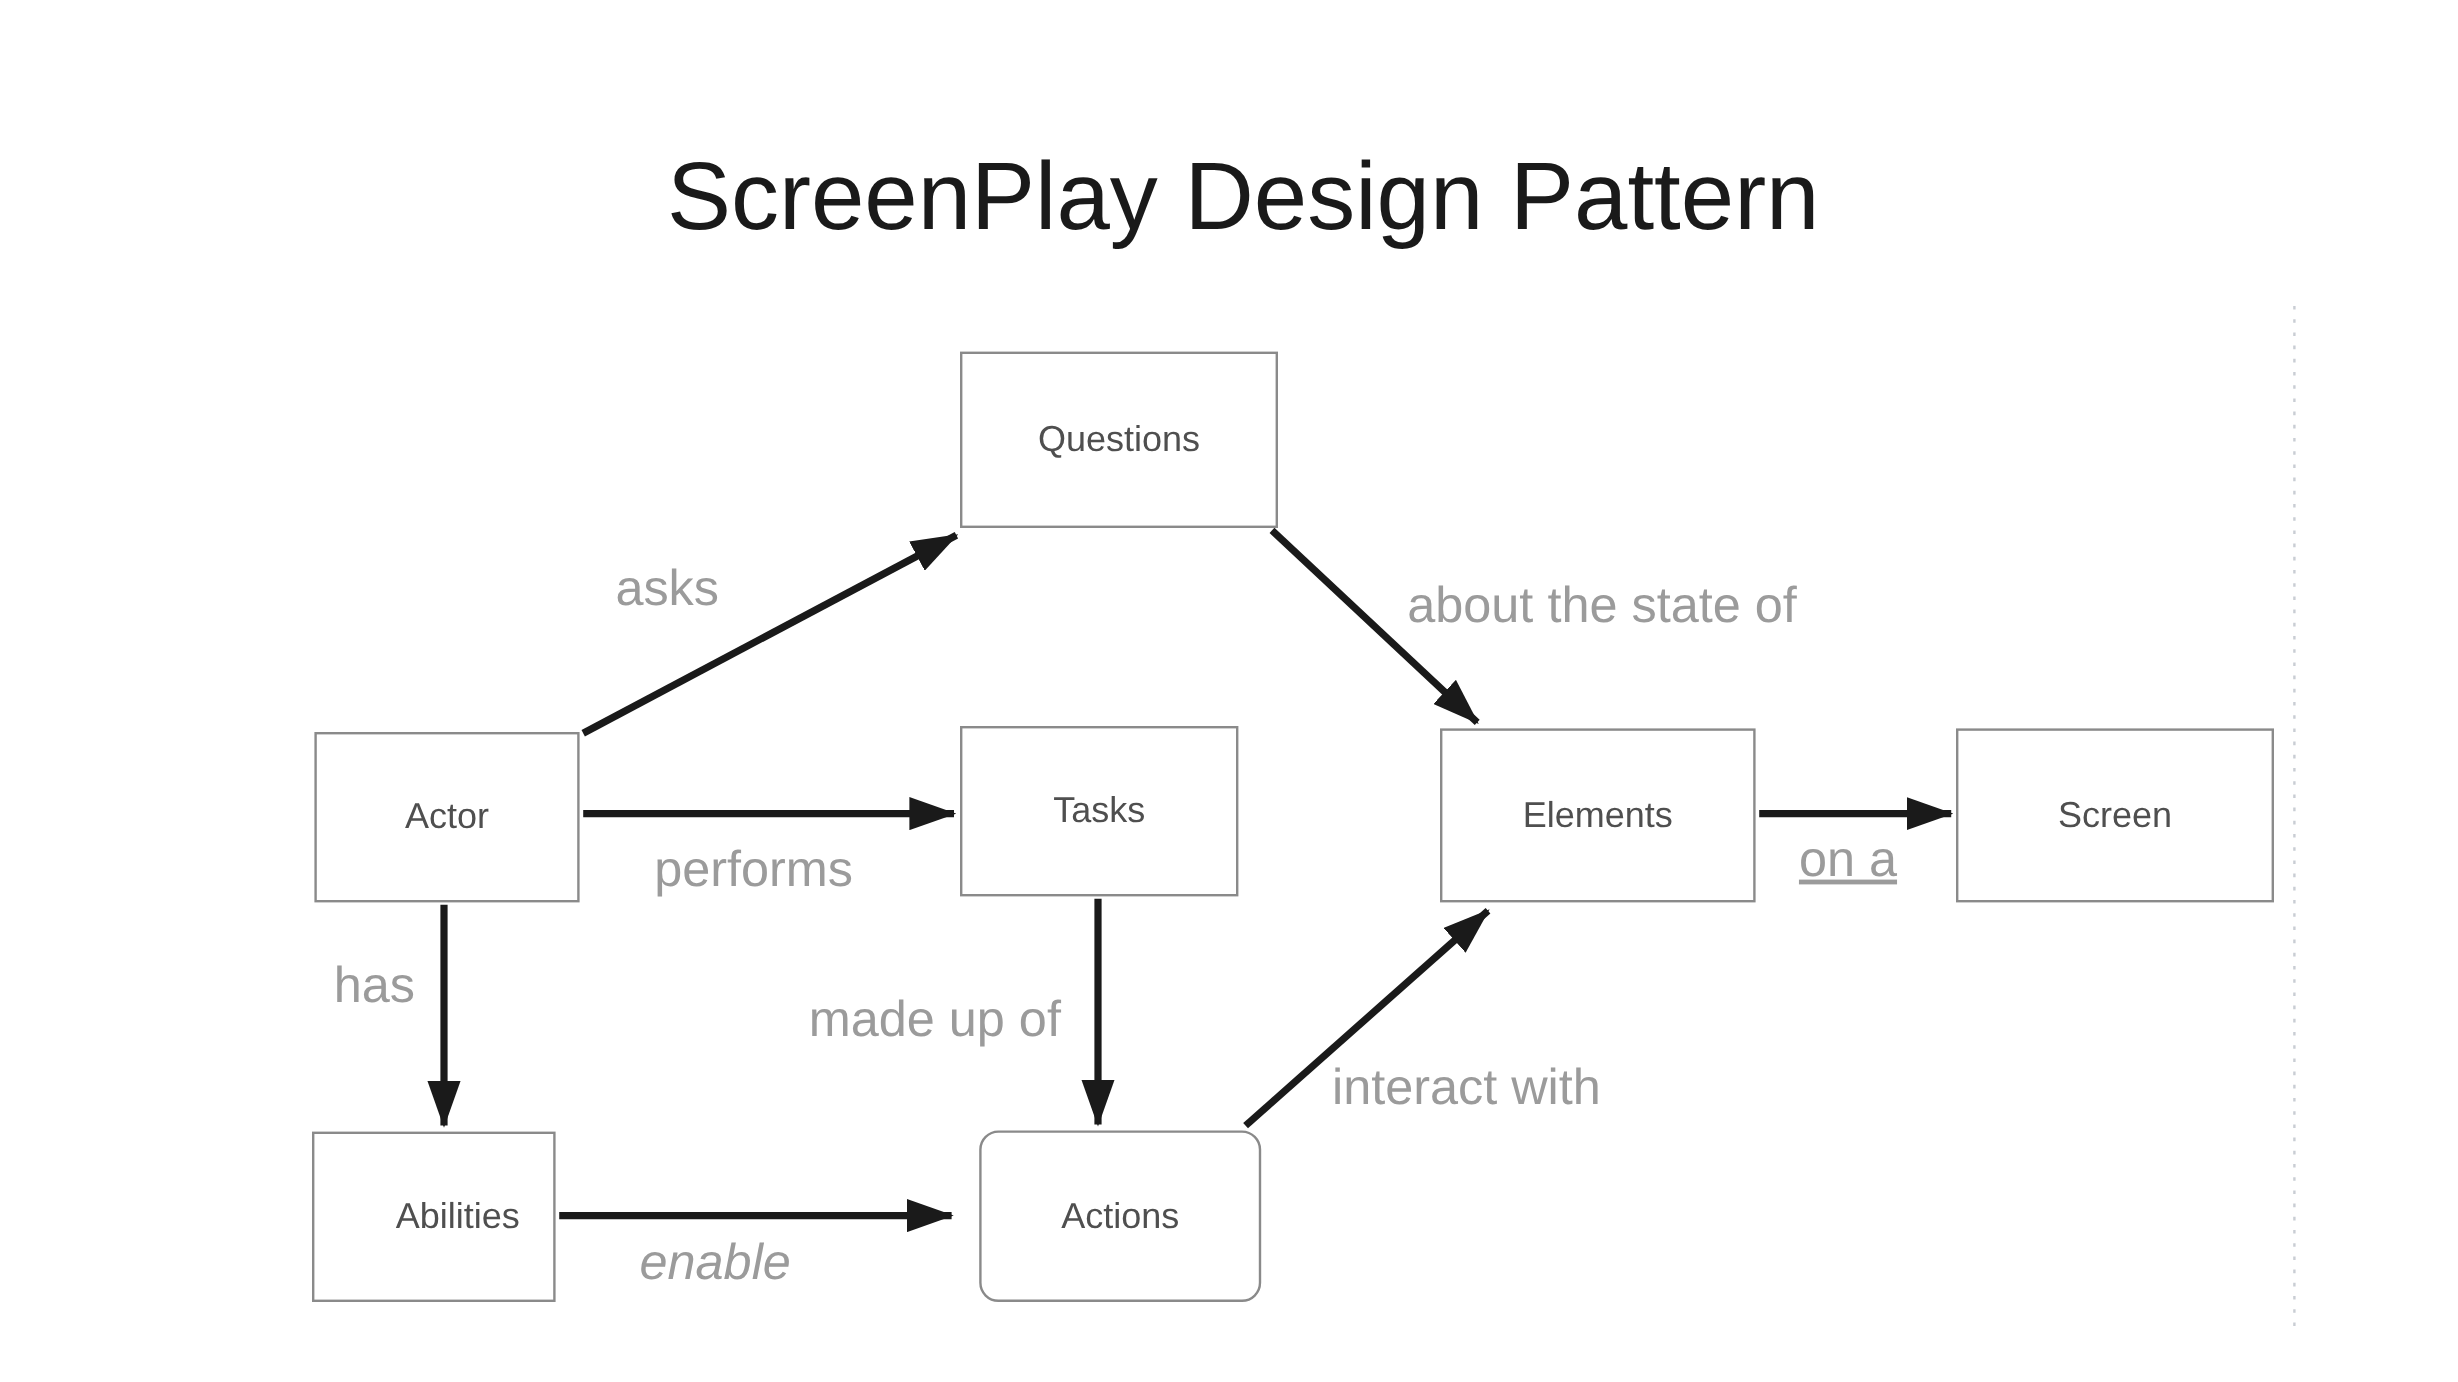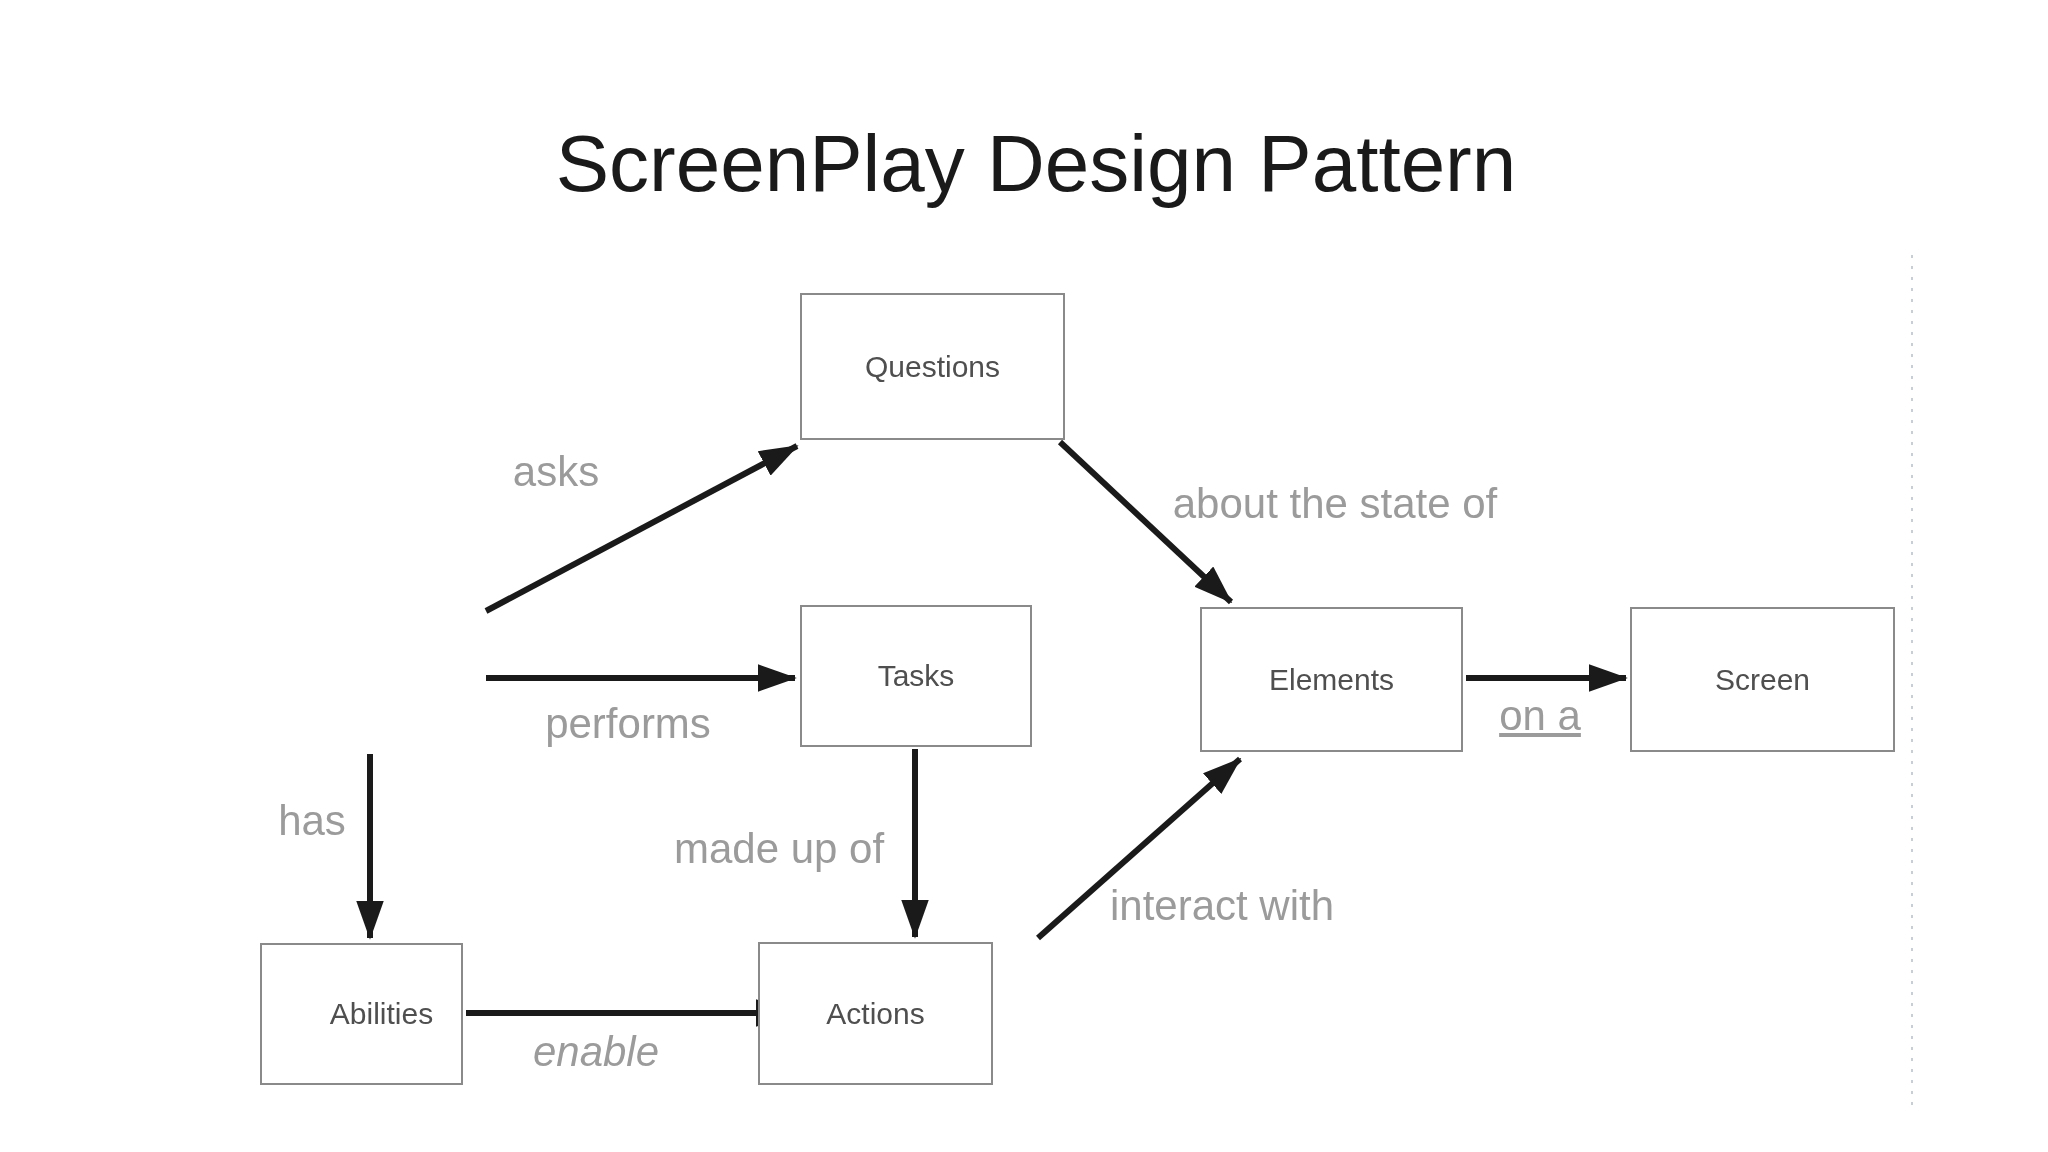--- a/index.html
+++ b/index.html
@@ -56,29 +56,29 @@
     font-size: 30px;
     color: var(--node-text, #4f4f4f);
     white-space: nowrap;
   }
   .node-questions { left: 800px;  top: 293px; width: 265px; height: 147px; }
   .node-actor     { left: 262px;  top: 610px; width: 221px; height: 142px; }
   .node-tasks     { left: 800px;  top: 605px; width: 232px; height: 142px; }
   .node-elements  { left: 1200px; top: 607px; width: 263px; height: 145px; }
   .node-screen    { left: 1630px; top: 607px; width: 265px; height: 145px; }
   .node-abilities { left: 260px;  top: 943px; width: 203px; height: 142px; padding-left: 40px; }
-  .node-actions   { left: 758px;  top: 942px; width: 235px; height: 143px; }
+  .node-actions   { left: 816px;  top: 942px; width: 235px; height: 143px; border-radius: 16px; }
   .edge-label {
     position: absolute;
     transform: translate(-50%, -50%);
     font-size: 42px;
     color: var(--edge-label, #9b9b9b);
     white-space: nowrap;
   }
-  .lbl-asks     { left: 556px;  top: 472px; }
+  .lbl-asks     { left: 556px;  top: 490px; }
   .lbl-performs { left: 628px;  top: 724px; }
   .lbl-about    { left: 1335px; top: 504px; }
   .lbl-ona      { left: 1540px; top: 716px; text-decoration: underline; }
   .lbl-has      { left: 312px;  top: 821px; }
   .lbl-madeup   { left: 779px;  top: 849px; }
   .lbl-enable   { left: 596px;  top: 1052px; font-style: italic; }
   .lbl-interact { left: 1222px; top: 906px; }
 </style>
 </head>
 <body>
@@ -102,20 +102,23 @@
     <line class="arrow" x1="915" y1="749" x2="915" y2="937" marker-end="url(#arrowhead)"></line>
     <line class="arrow" x1="466" y1="1013" x2="793" y2="1013" marker-end="url(#arrowhead)"></line>
     <line class="arrow" x1="1038" y1="938" x2="1240" y2="759" marker-end="url(#arrowhead)"></line>
 
     <line class="divider" x1="1912" y1="255" x2="1912" y2="1107"></line>
   </svg>
 
   <div class="node node-questions">
     <span>Questions</span>
   </div>
+  <div class="node node-actor">
+    <span>Actor</span>
+  </div>
   <div class="node node-tasks">
     <span>Tasks</span>
   </div>
   <div class="node node-elements">
     <span>Elements</span>
   </div>
   <div class="node node-screen">
     <span>Screen</span>
   </div>
   <div class="node node-abilities">

